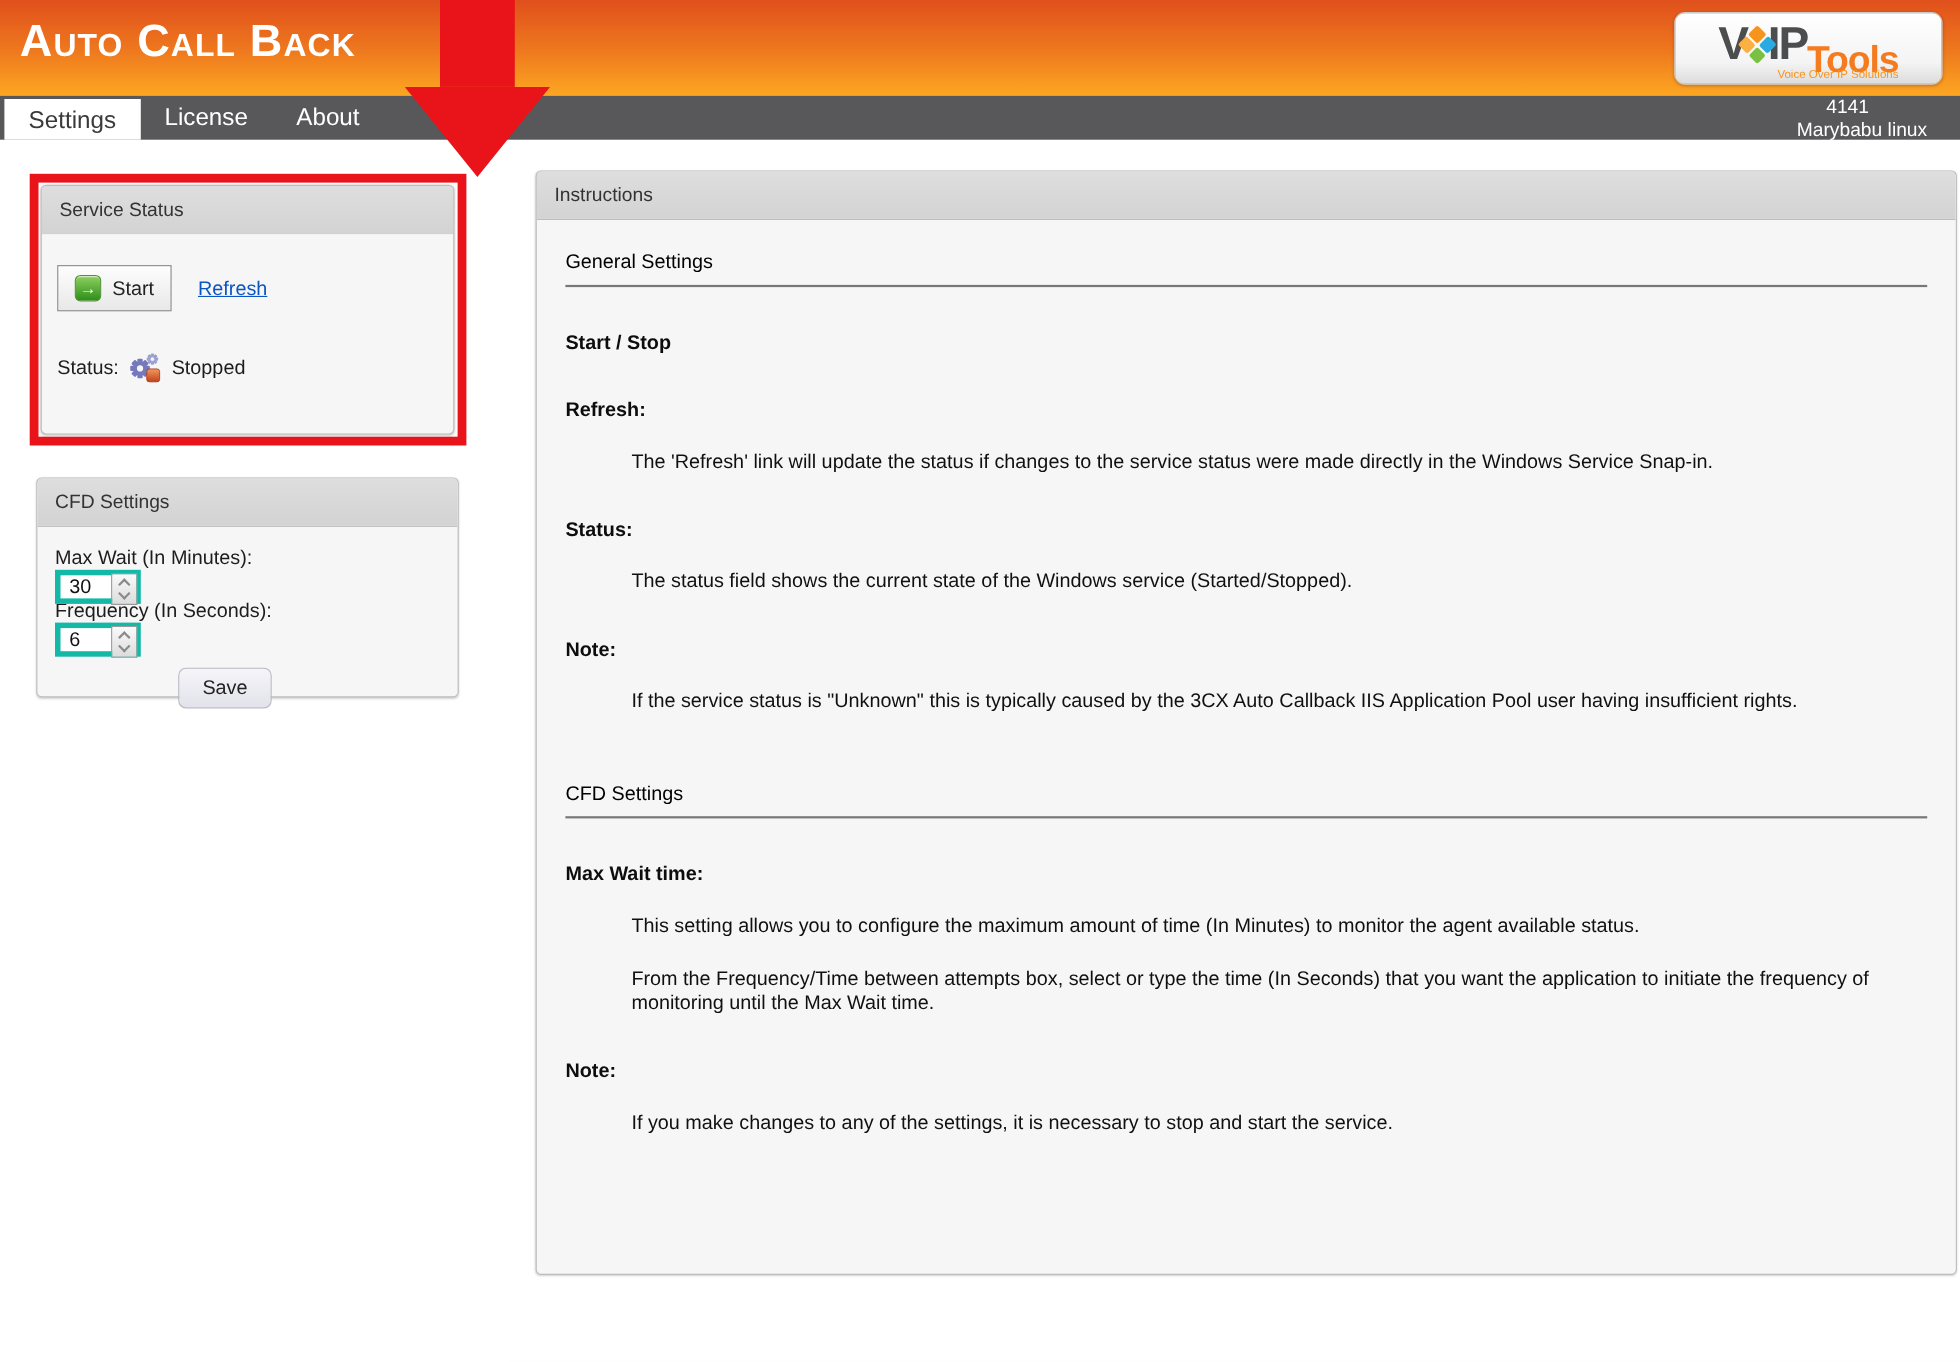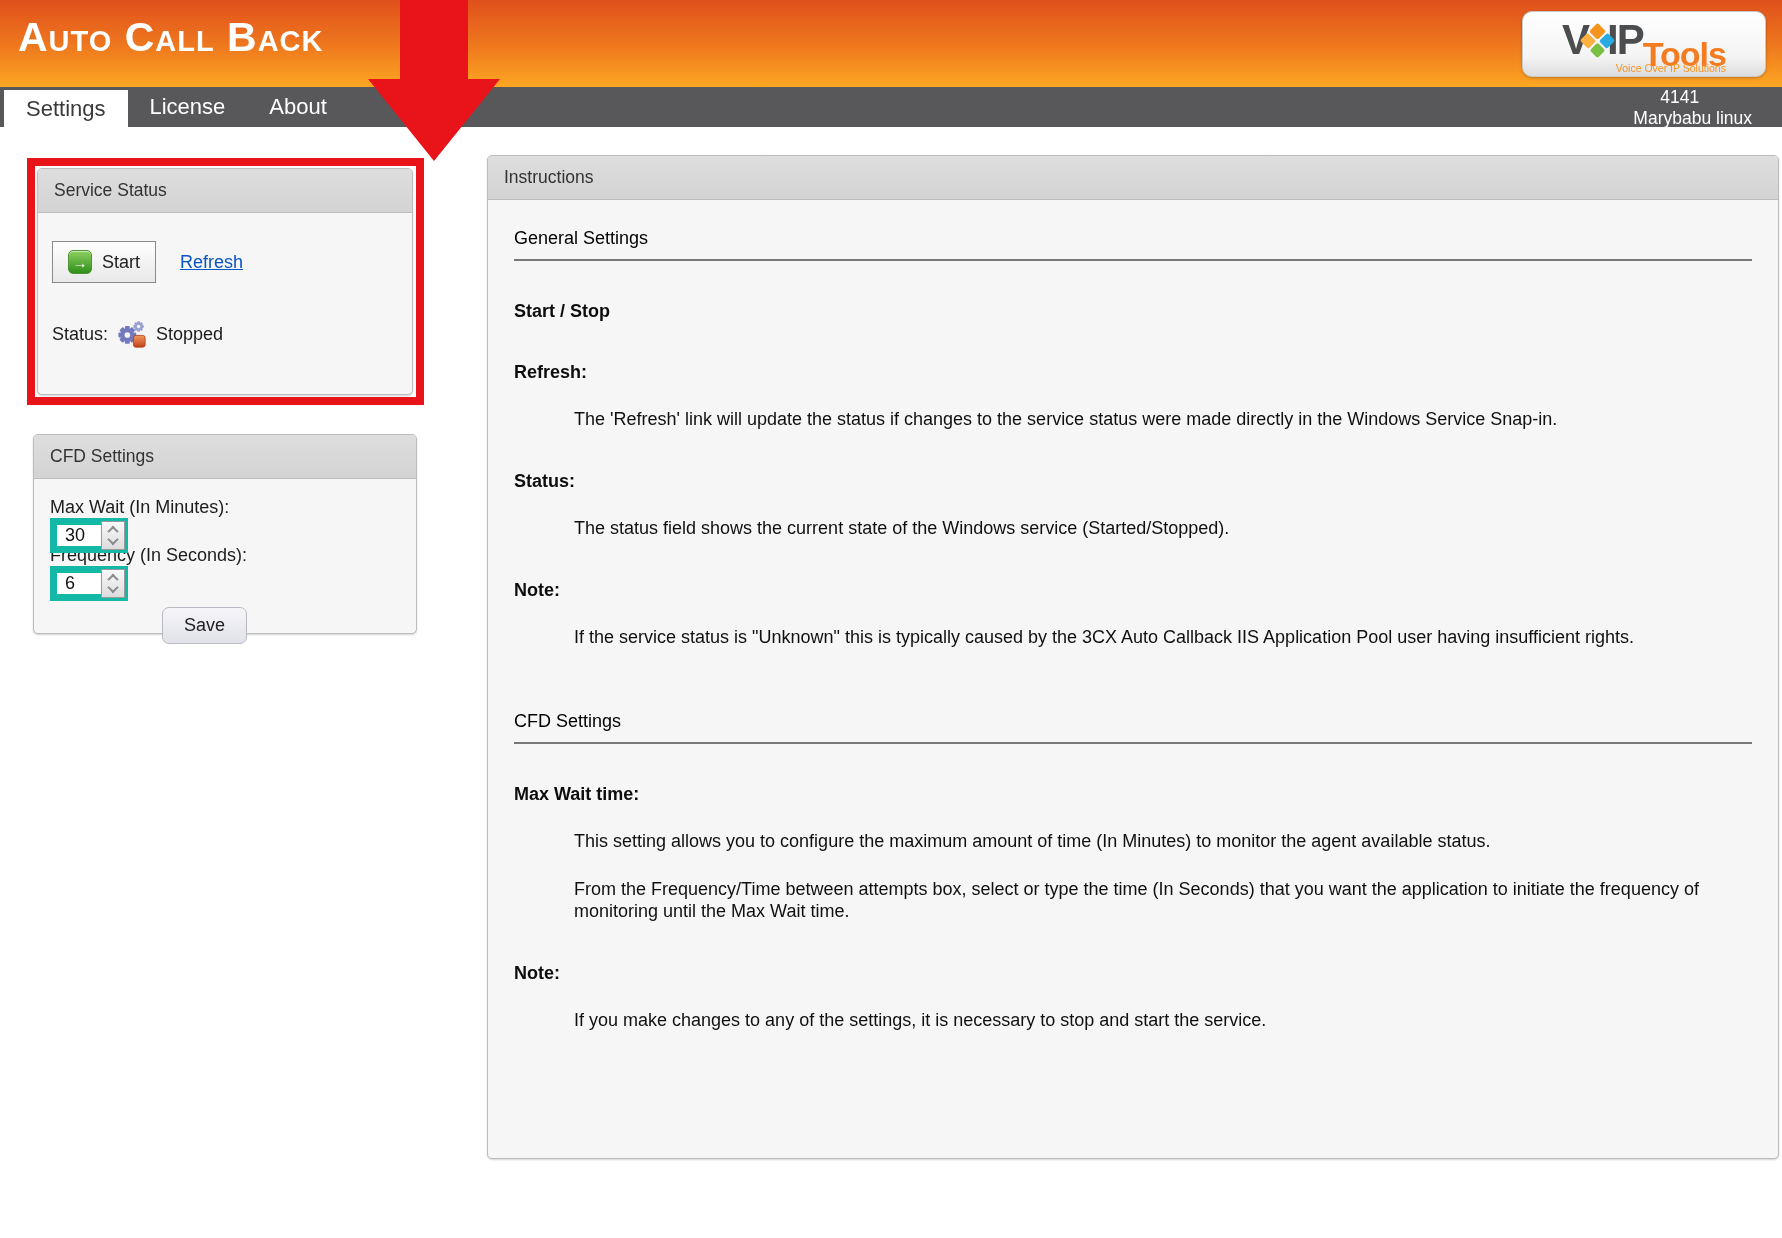--- a/index.html
+++ b/index.html
@@ -92,21 +92,21 @@
     box-shadow:inset 0 1px 0 rgba(255,255,255,.55);
   }
   .link-refresh { margin-left:24px; color:#0a55c4; text-decoration:underline; font-size:18px; cursor:pointer; }
   .status-row { display:flex; align-items:center; gap:9px; margin-top:36px; font-size:18px; }
 
   
   .cfd-body { padding:18px 16px 0 16px; }
   .cfd-row { display:flex; align-items:flex-start; justify-content:space-between; margin-bottom:6px; height:42px; font-size:18px;flex-direction:column; }
   .spin-wrap { position:relative; width:78px; height:35px; }
   .spin-wrap input {
-    width:100%; height:100%; border:7px solid #14b8a6; background:#fff;
+    width:100%; height:100%; border:5px solid #14b8a6; background:#fff;
     font-size:18px; padding:0 28px 0 8px; font-family:inherit; color:#111;
   }
   .spin-btns {
     position:absolute; right:3px; top:3px; width:24px; height:29px;
     border:1px solid #9a9a9a; background:linear-gradient(180deg,#fafafa,#dcdcdc);
     display:flex; flex-direction:column; align-items:center; justify-content:center; gap:3px; cursor:pointer;
   }
   .chev { width:8px; height:8px; border-left:2px solid #8a8a8a; border-top:2px solid #8a8a8a; }
   .chev.up   { transform:rotate(45deg) translate(1px,1px); }
   .chev.down { transform:rotate(225deg) translate(1px,1px); }

